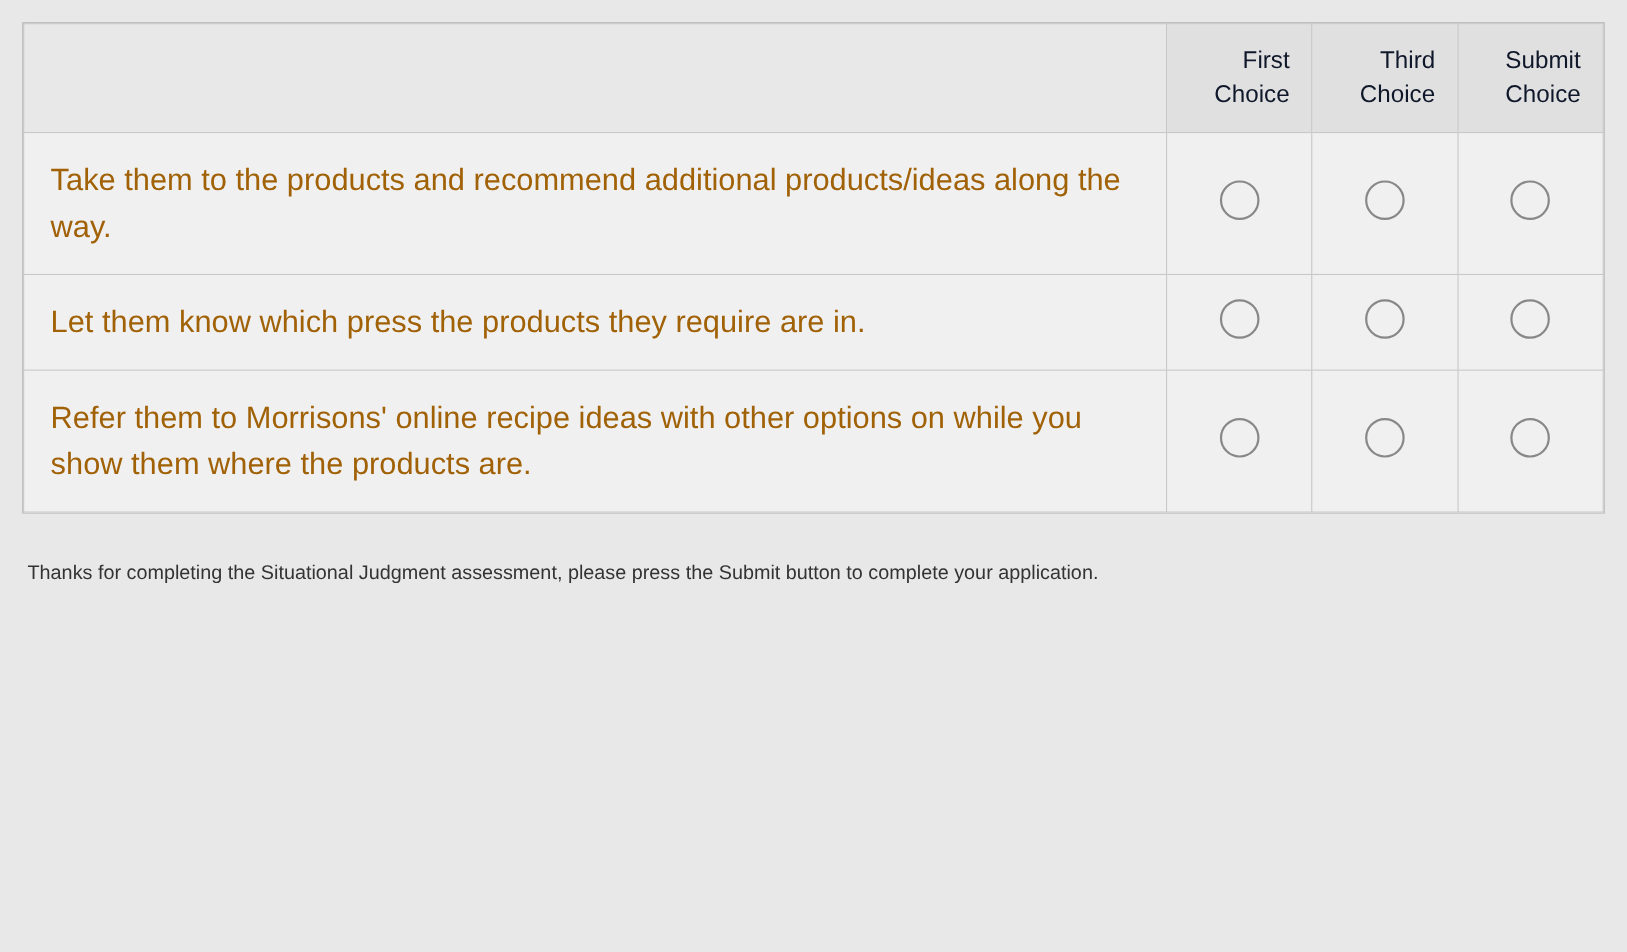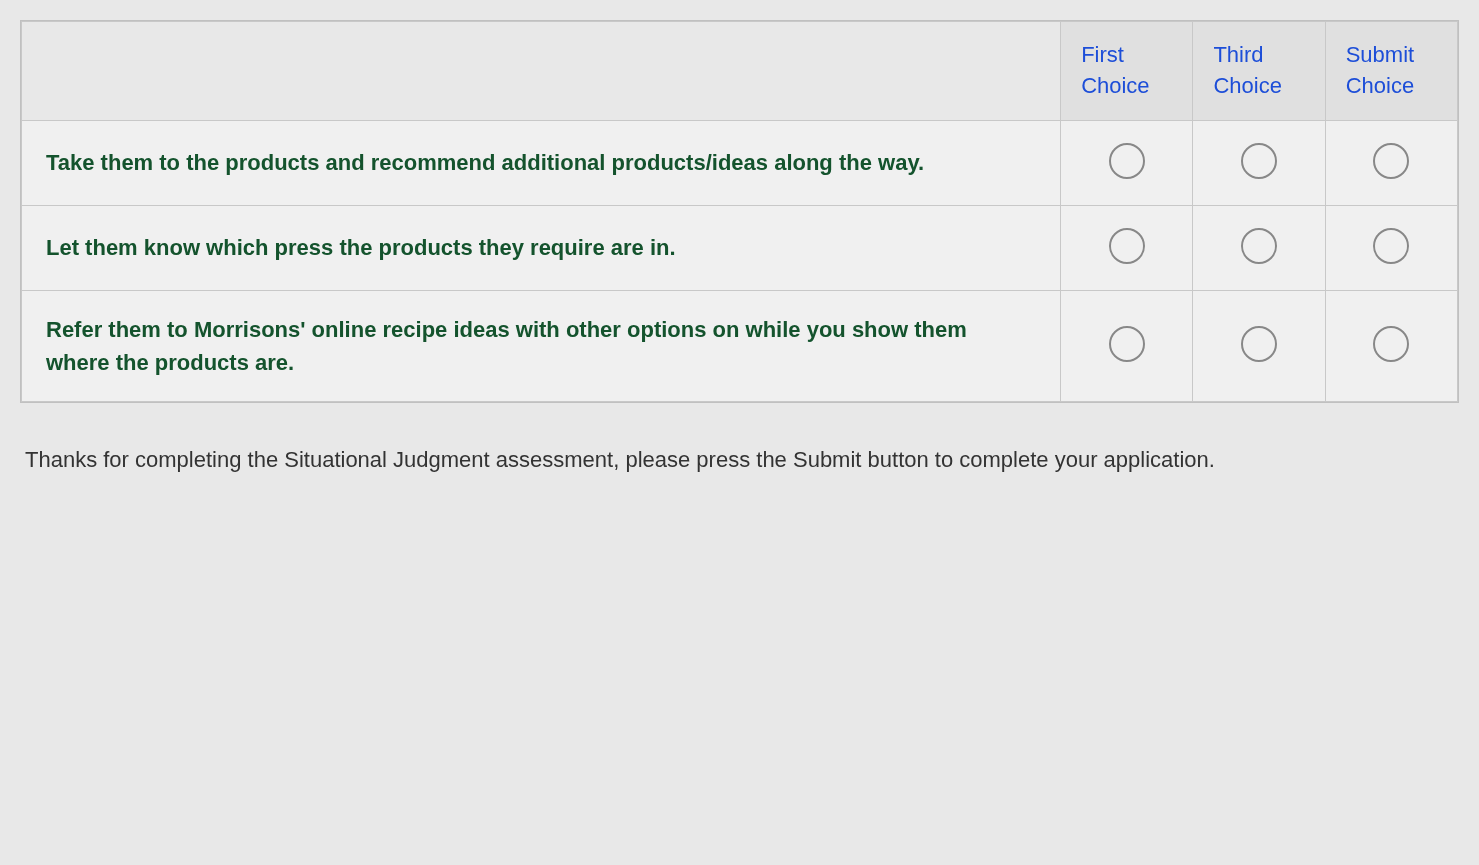--- a/index.html
+++ b/index.html
@@ -33,45 +33,45 @@
       background-color: #f0f0f0;
     }
 
     thead tr {
       background-color: #e0e0e0;
     }
 
     th {
       border: 1px solid #c8c8c8;
       padding: 18px 20px;
-      text-align: left;
+      text-align: right;
       font-size: 22px;
       font-weight: 500;
-      color: #1d4ed8;
+      color: #0f172a;
       line-height: 1.4;
       vertical-align: middle;
     }
 
     th.label-col {
       border: 1px solid #c8c8c8;
       background-color: #e8e8e8;
     }
 
     td {
       border: 1px solid #c8c8c8;
       padding: 22px 24px;
       vertical-align: middle;
       background-color: #f0f0f0;
     }
 
     td.label-cell {
-      font-size: 22px;
-      color: #14532d;
+      font-size: 28px;
+      color: #a16207;
       line-height: 1.5;
-      font-weight: 700;
+      font-weight: 400;
       max-width: 860px;
     }
 
     td.radio-cell {
       text-align: center;
       vertical-align: middle;
     }
 
     .radio-circle {
       display: inline-block;
@@ -79,21 +79,21 @@
       height: 36px;
       border-radius: 50%;
       border: 2.5px solid #888;
       background-color: transparent;
       cursor: pointer;
       appearance: none;
       -webkit-appearance: none;
     }
 
     .footer-text {
-      font-size: 22px;
+      font-size: 18px;
       color: #333;
       line-height: 1.55;
       font-weight: 400;
       padding: 10px 5px 0 5px;
     }
   </style>
 </head>
 <body>
 
 <div class="table-wrapper">

